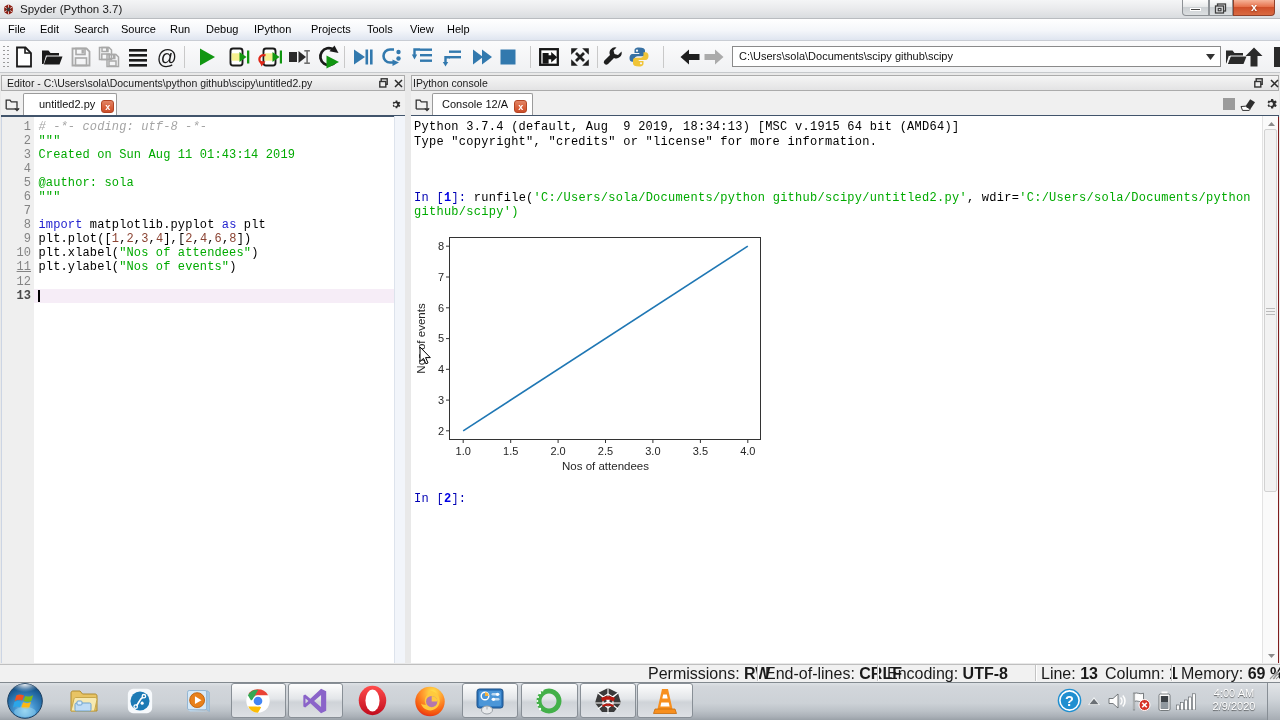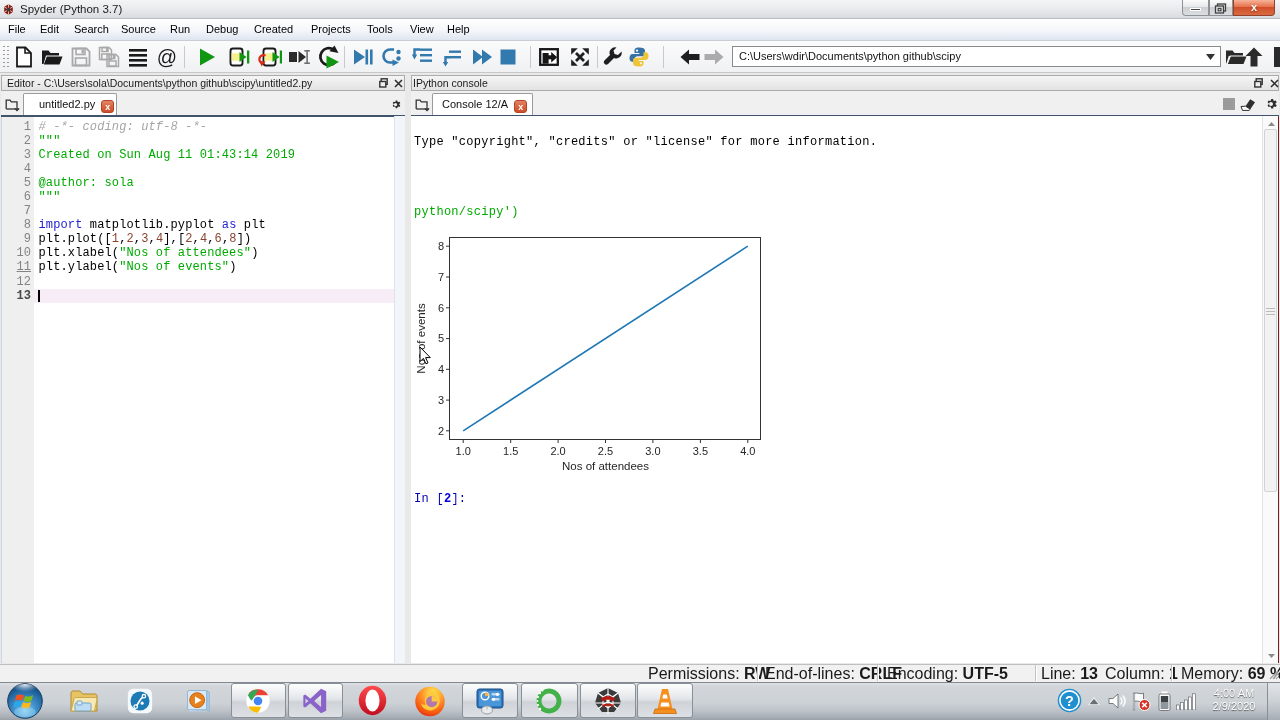--- a/index.html
+++ b/index.html
@@ -78,21 +78,21 @@
 </svg>
 <div class="abs" style="left:1233px;top:0px;width:42px;height:16px;color:#fff;font-size:11px;font-weight:bold;text-align:center;line-height:15px;text-shadow:0 1px 2px #8a3417">x</div>
 
 <div id="menubar"></div>
 <div class="menuitem" style="left:8px">File</div>
 <div class="menuitem" style="left:40px">Edit</div>
 <div class="menuitem" style="left:74px">Search</div>
 <div class="menuitem" style="left:121px">Source</div>
 <div class="menuitem" style="left:170px">Run</div>
 <div class="menuitem" style="left:206px">Debug</div>
-<div class="menuitem" style="left:254px">Created</div>
+<div class="menuitem" style="left:254px">IPython</div>
 <div class="menuitem" style="left:311px">Projects</div>
 <div class="menuitem" style="left:367px">Tools</div>
 <div class="menuitem" style="left:410px">View</div>
 <div class="menuitem" style="left:447px">Help</div>
 
 <div id="toolbar"></div>
 <div class="abs" style="left:3px;top:46px;width:2px;height:22px;background-image:repeating-linear-gradient(#9a9a9a 0 1.5px,transparent 1.5px 4px)"></div>
 <div class="abs" style="left:7px;top:46px;width:2px;height:22px;background-image:repeating-linear-gradient(#9a9a9a 0 1.5px,transparent 1.5px 4px)"></div>
 <svg class="ticon" style="left:12px;top:45px" width="24" height="24" viewBox="0 0 24 24">
     <path d="M5,2.5 h8.5 L19,8 v13.5 H5 z" fill="#fff" stroke="#1a1a1a" stroke-width="1.8"></path>
@@ -219,21 +219,21 @@
     <path d="M12,2.5 c-4,0 -4.5,1.8 -4.5,3 v2.5 h4.8 v1 H5.5 c-2,0 -3,1.8 -3,4 0,2 0.8,3.8 3,3.8 h2 v-2.6 c0,-1.8 1.5,-3 3.2,-3 h5 c1.4,0 2.3,-1 2.3,-2.4 V5.5 c0,-2 -2,-3 -6,-3 z m-2,2 a1.1,1.1 0 1 1 0,2.3 a1.1,1.1 0 0 1 0,-2.3 z" fill="#3871a3"></path>
     <path d="M12,21.5 c4,0 4.5,-1.8 4.5,-3 v-2.5 h-4.8 v-1 h6.8 c2,0 3,-1.8 3,-4 0,-2 -0.8,-3.8 -3,-3.8 h-2 v2.6 c0,1.8 -1.5,3 -3.2,3 h-5 c-1.4,0 -2.3,1 -2.3,2.4 v3.3 c0,2 2,3 6,3 z m2,-2 a1.1,1.1 0 1 1 0,-2.3 a1.1,1.1 0 0 1 0,2.3 z" fill="#f0c437"></path>
   </svg>
 <div class="tsep" style="left:663px"></div>
 <svg class="ticon" style="left:678px;top:45px" width="24" height="24" viewBox="0 0 24 24">
     <path d="M2.5,12 L11,4.5 V9 H21.5 V15 H11 V19.5 z" fill="#1f1f1f"></path>
   </svg>
 <svg class="ticon" style="left:702px;top:45px" width="24" height="24" viewBox="0 0 24 24">
     <path d="M21.5,12 L13,4.5 V9 H2.5 V15 H13 V19.5 z" fill="#ababab"></path>
   </svg>
-<div class="abs" style="left:732px;top:46px;width:489px;height:21px;background:#fff;border:1px solid #8a8a8a;font-size:11px;color:#111;line-height:19px;padding-left:6px">C:\Users\wdir\Documents\python github\scipy</div>
+<div class="abs" style="left:732px;top:46px;width:489px;height:21px;background:#fff;border:1px solid #8a8a8a;font-size:11px;color:#111;line-height:19px;padding-left:6px">C:\Users\sola\Documents\scipy github\scipy</div>
 <svg class="abs" style="left:1206px;top:54px" width="9" height="6" viewBox="0 0 9 6">
     <polygon points="0,0 9,0 4.5,6" fill="#333"></polygon>
   </svg>
 <svg class="ticon" style="left:1224px;top:45px" width="24" height="24" viewBox="0 0 24 24">
     <path d="M2,18.5 L2,5.5 L8.5,5.5 L10.5,8 L19,8 L19,10.5 L6,10.5 L3.5,18.5 z" fill="#2a2a2a"></path>
     <path d="M6.8,11.5 H22.5 L19.5,19 H3.8 z" fill="#2a2a2a"></path>
     <path d="M5.5,11 L2.8,19.5" stroke="#fff" stroke-width="1.4"></path>
   </svg>
 <svg class="ticon" style="left:1242px;top:45px" width="24" height="24" viewBox="0 0 24 24">
     <path d="M12,2.5 L20.5,11 H15.5 V21.5 H8.5 V11 H3.5 z" fill="#2a2a2a"></path>
@@ -313,22 +313,24 @@
   <svg class="abs" style="left:829px;top:23px" width="16" height="13" viewBox="0 0 16 13">
     <path d="M5.5,8.2 L10.2,1.2 L15,4.2 L10.3,11.2 Z" fill="#2e2e2e"></path>
     <path d="M1,8.5 L5.5,8.2 L10.3,11.2 L9,12.4 L2.5,12.4 Z" fill="#fff" stroke="#2e2e2e" stroke-width="1"></path>
   </svg>
   <svg class="abs" style="left:854px;top:23px" width="12" height="12" viewBox="0 0 24 24">
     <path fill="#2e2e2e" d="M12 8a4 4 0 100 8 4 4 0 000-8zm9 4.5l2.5 2-2 3.4-3-1a7.8 7.8 0 01-1.7 1l-.5 3.1h-4l-.5-3.1a7.8 7.8 0 01-1.7-1l-3 1-2-3.4 2.5-2a7.8 7.8 0 010-2l-2.5-2 2-3.4 3 1a7.8 7.8 0 011.7-1L12.3 2h4l.5 3.1a7.8 7.8 0 011.7 1l3-1 2 3.4-2.5 2a7.8 7.8 0 010 2z"></path>
   </svg>
   <div class="tabdark"></div>
 
   <div class="abs" style="left:0;top:41px;width:851px;height:547px;background:#fff;overflow:hidden">
+    <div class="conline" style="left:3px;top:4.4px">Python 3.7.4 (default, Aug  9 2019, 18:34:13) [MSC v.1915 64 bit (AMD64)]</div>
     <div class="conline" style="left:3px;top:18.5px">Type "copyright", "credits" or "license" for more information.</div>
-    <div class="conline" style="left:3px;top:89.0px"><span class="str">python/scipy')</span></div>
+    <div class="conline" style="left:3px;top:74.9px"><span class="inp">In [</span><span class="inn">1</span><span class="inp">]:</span> runfile(<span class="str">'C:/Users/sola/Documents/python github/scipy/untitled2.py'</span>, wdir=<span class="str">'C:/Users/sola/Documents/python</span></div>
+    <div class="conline" style="left:3px;top:89.0px"><span class="str">github/scipy')</span></div>
     <div class="conline" style="left:3px;top:376.0px"><span class="inp">In [</span><span class="inn">2</span><span class="inp">]:</span> </div>
     <svg class="abs" style="left:0;top:0" width="851" height="547" viewBox="411 116 851 547" font-family="Liberation Sans, sans-serif">
     <rect x="449.5" y="237.5" width="311" height="202" fill="none" stroke="#333333" stroke-width="1"></rect>
     <line x1="463.2" y1="439.5" x2="463.2" y2="443" stroke="#333" stroke-width="1"></line>
     <text x="463.2" y="454.5" font-size="11" fill="#262626" text-anchor="middle">1.0</text>
     <line x1="510.7" y1="439.5" x2="510.7" y2="443" stroke="#333" stroke-width="1"></line>
     <text x="510.7" y="454.5" font-size="11" fill="#262626" text-anchor="middle">1.5</text>
     <line x1="558.1" y1="439.5" x2="558.1" y2="443" stroke="#333" stroke-width="1"></line>
     <text x="558.1" y="454.5" font-size="11" fill="#262626" text-anchor="middle">2.0</text>
     <line x1="605.5" y1="439.5" x2="605.5" y2="443" stroke="#333" stroke-width="1"></line>
@@ -370,21 +372,21 @@
     <div class="abs" style="left:1px;top:13px;width:13px;height:363px;background:#f2f2f2;border:1px solid #d2d2d2;border-radius:2px"></div>
     <div class="abs" style="left:3px;top:192px;width:9px;height:1px;background:#bbb;box-shadow:0 3px 0 #bbb,0 6px 0 #bbb"></div>
   </div>
 </div>
 
 <div id="statusbar"></div>
 <div class="sbitem" style="left:648px">Permissions: <b>RW</b></div>
 <div class="sbsep" style="left:757px"></div>
 <div class="sbitem" style="left:765px">End-of-lines: <b>CRLF</b></div>
 <div class="sbsep" style="left:877px"></div>
-<div class="sbitem" style="left:887px">Encoding: <b>UTF-5</b></div>
+<div class="sbitem" style="left:887px">Encoding: <b>UTF-8</b></div>
 <div class="sbsep" style="left:1035px"></div>
 <div class="sbitem" style="left:1041px">Line: <b>13</b></div>
 <div class="sbitem" style="left:1105px">Column: <b>1</b></div>
 <div class="sbsep" style="left:1171px"></div>
 <div class="sbitem" style="left:1181px">Memory: <b>69 %</b></div>
 
 <div id="taskbar"></div>
 <svg class="abs" style="left:7px;top:683px" width="36" height="36" viewBox="0 0 36 36">
 <defs>
 <radialGradient id="orb" cx="50%" cy="78%" r="85%">

